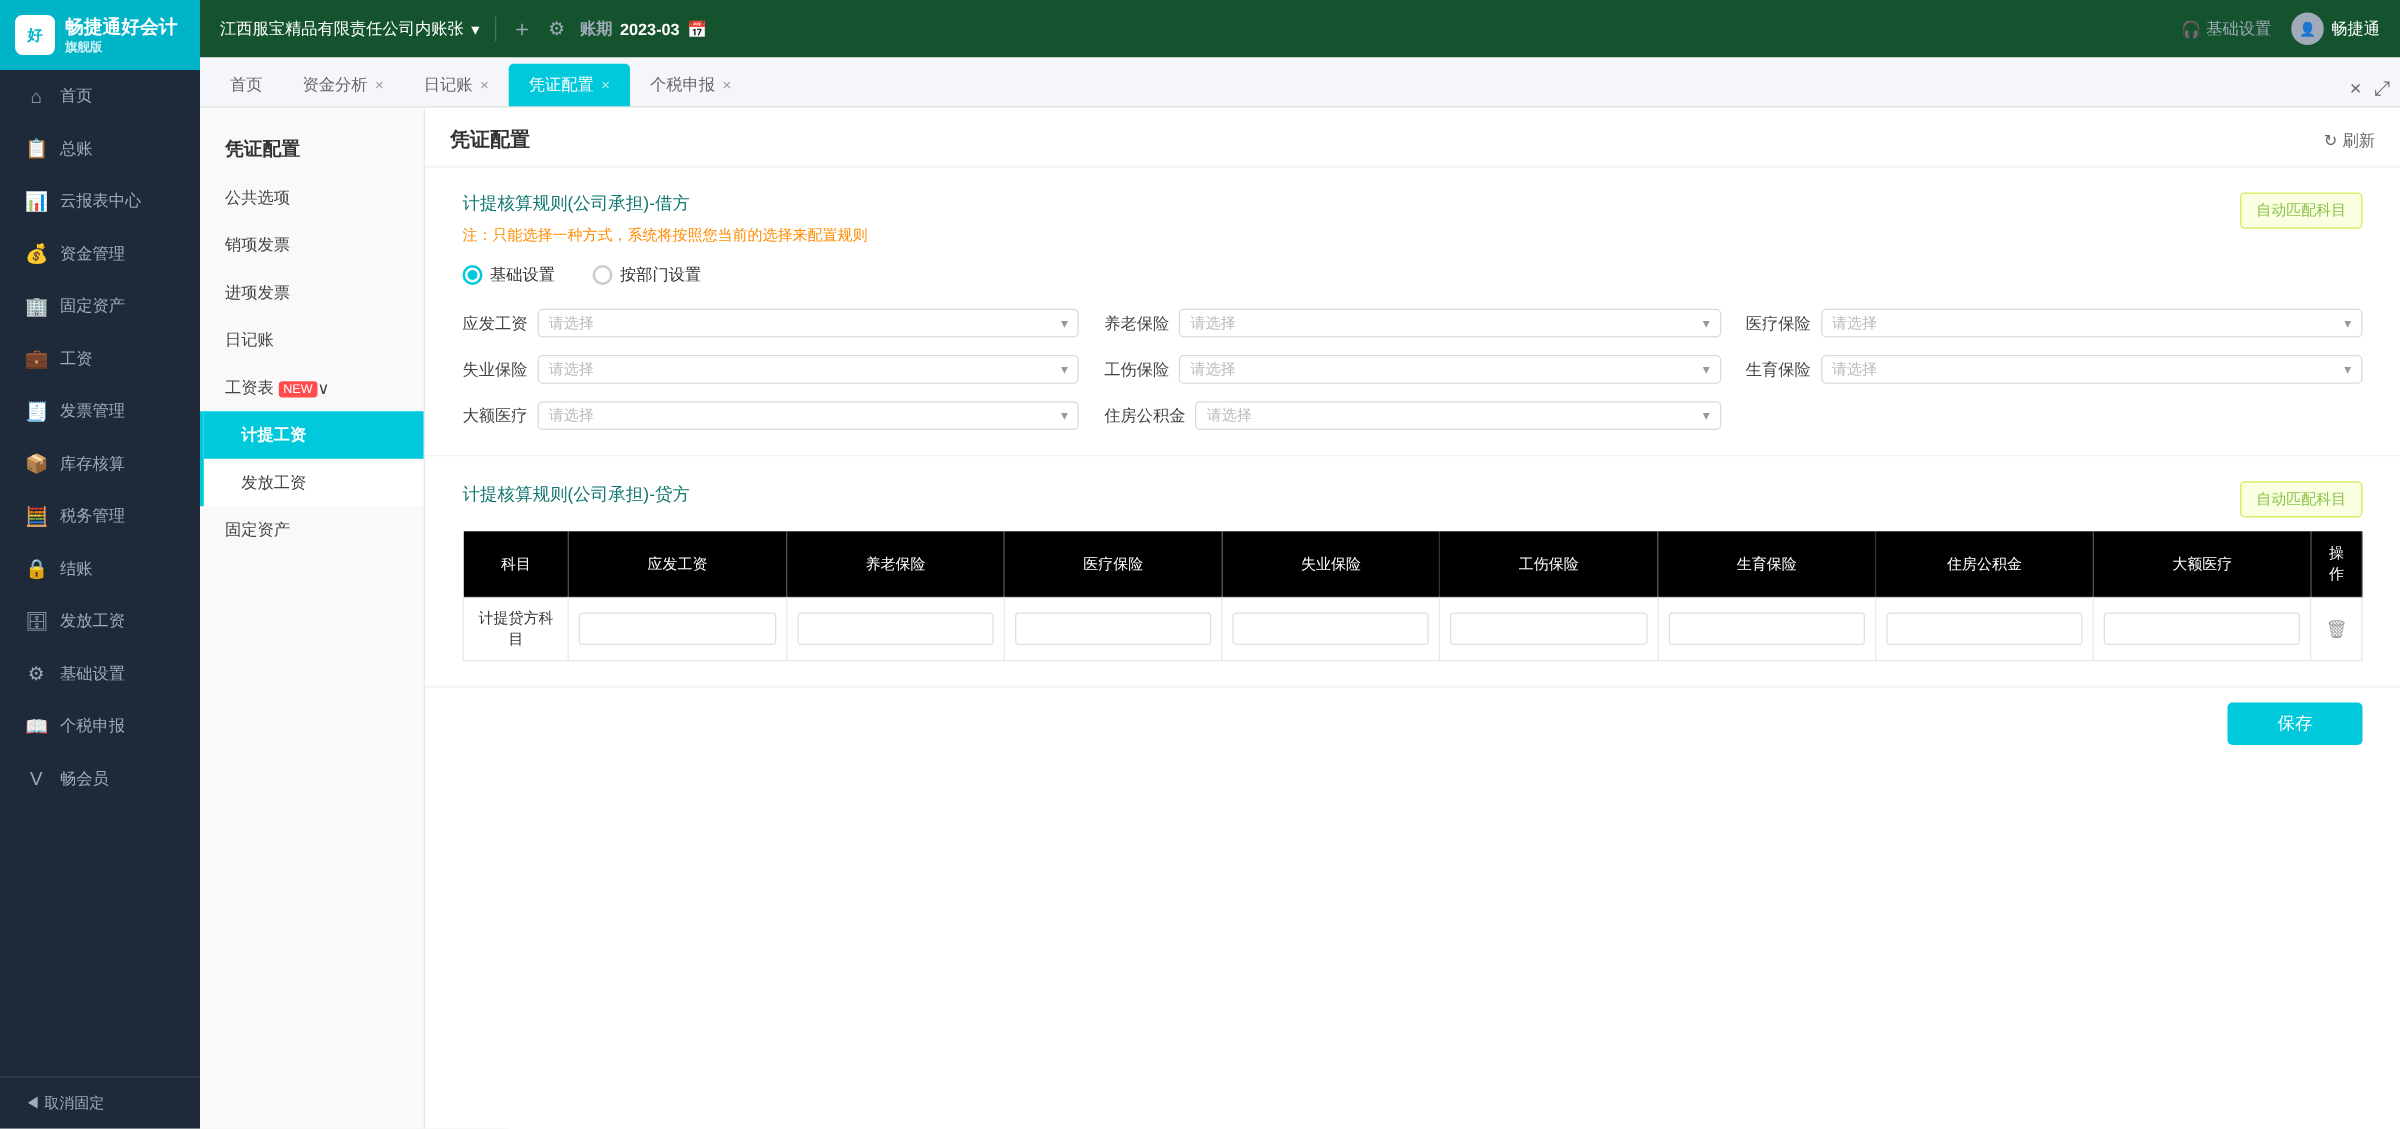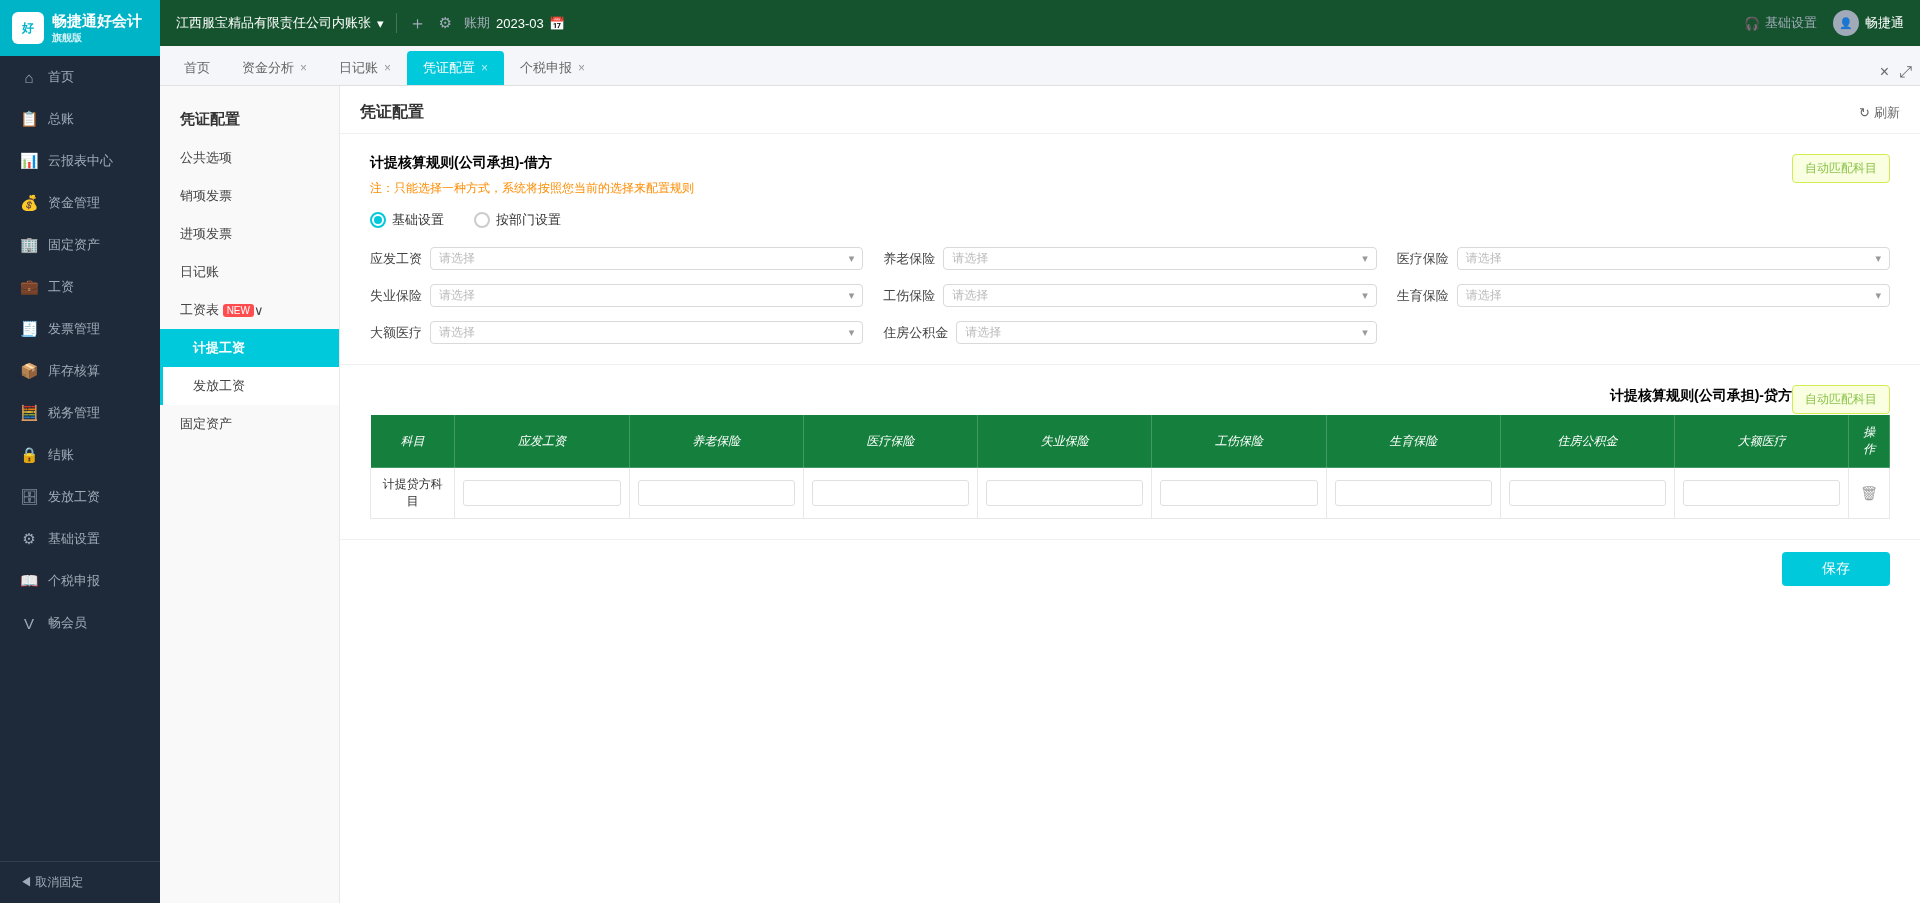--- a/index.html
+++ b/index.html
@@ -72,21 +72,21 @@
       flex-shrink: 0;
     }
     .topbar-company {
       color: white;
       font-size: 13px;
       display: flex; align-items: center; gap: 6px;
     }
     .topbar-divider { width: 1px; height: 20px; background: rgba(255,255,255,0.2); }
     .topbar-add { color: #a0aab8; font-size: 18px; cursor: pointer; }
     .topbar-settings { color: #a0aab8; cursor: pointer; font-size: 15px; }
-    .topbar-period { color: white; display: flex; align-items: center; gap: 6px; font-size: 13px; }
+    .topbar-period { color: white; display: flex; align-items: center; gap: 6px; font-size: 13px; font-weight: bold; }
     .topbar-period-label { color: #a0aab8; }
     .topbar-calendar { color: #00c9db; cursor: pointer; }
     .topbar-right { margin-left: auto; display: flex; align-items: center; gap: 16px; color: #a0aab8; font-size: 13px; }
     .topbar-support { display: flex; align-items: center; gap: 4px; cursor: pointer; color: #a0aab8; }
     .topbar-user { display: flex; align-items: center; gap: 6px; cursor: pointer; color: white; }
     .topbar-avatar { width: 26px; height: 26px; background: #a0aab8; border-radius: 50%; display: flex; align-items: center; justify-content: center; font-size: 11px; color: white; }
 
     
     .tabs {
       height: 40px;
@@ -178,21 +178,21 @@
       border-bottom: 1px solid #f0f0f0;
     }
     .right-title { font-size: 16px; font-weight: bold; color: #333; }
     .refresh-btn {
       display: flex; align-items: center; gap: 4px;
       color: #666; cursor: pointer; font-size: 13px;
     }
 
     
     .form-section { padding: 20px 30px; border-bottom: 1px solid #f0f0f0; }
-    .form-section-title { font-size: 14px; font-weight: bold; color: #000000; margin-bottom: 8px; }
+    .form-section-title { font-size: 14px; font-weight: normal; color: #0f766e; margin-bottom: 8px; }
     .form-note { color: #ff8c00; font-size: 12px; margin-bottom: 14px; }
     .radio-group { display: flex; gap: 30px; margin-bottom: 18px; }
     .radio-option { display: flex; align-items: center; gap: 6px; cursor: pointer; font-size: 13px; color: #333; }
     .radio-dot {
       width: 16px; height: 16px; border-radius: 50%;
       border: 2px solid #00c9db;
       display: flex; align-items: center; justify-content: center;
     }
     .radio-dot.checked::after {
       content: '';
@@ -224,24 +224,24 @@
       padding: 5px 12px;
       border-radius: 4px;
       cursor: pointer;
       font-size: 12px;
       float: right;
       margin-bottom: 10px;
     }
 
     
     .table-section { padding: 20px 30px; }
-    .table-section-header { display: flex; align-items: center; justify-content: flex-end; }
+    .table-section-header { display: flex; align-items: center; justify-content: space-between; margin-bottom: 10px; }
 
     .data-table { width: 100%; border-collapse: collapse; }
-    .data-table thead tr { background: #15803d; font-style: italic; }
+    .data-table thead tr { background: #000000; }
     .data-table thead th {
       color: white; font-size: 12px; font-weight: normal;
       padding: 9px 8px; text-align: center;
       border: 1px solid rgba(255,255,255,0.2);
     }
     .data-table tbody tr { background: white; }
     .data-table tbody td {
       padding: 8px 8px;
       border: 1px solid #e8e8e8;
       text-align: center;

